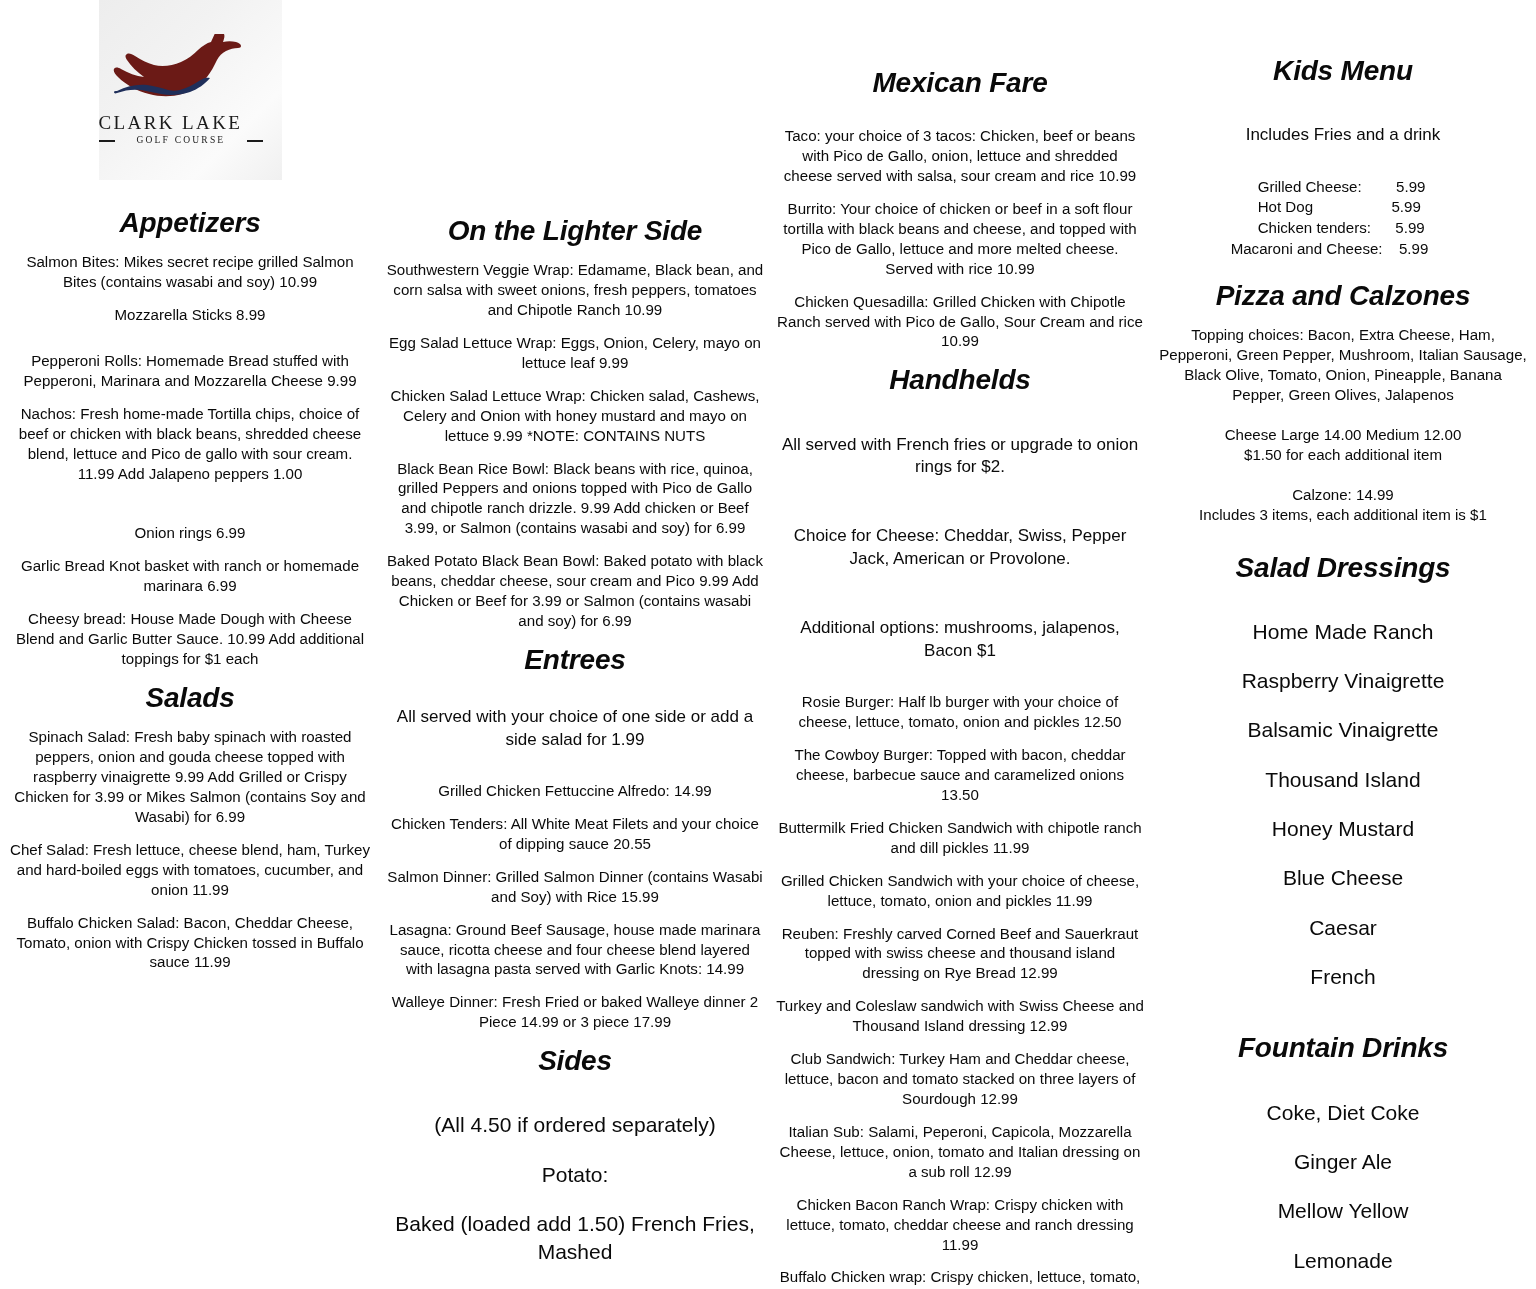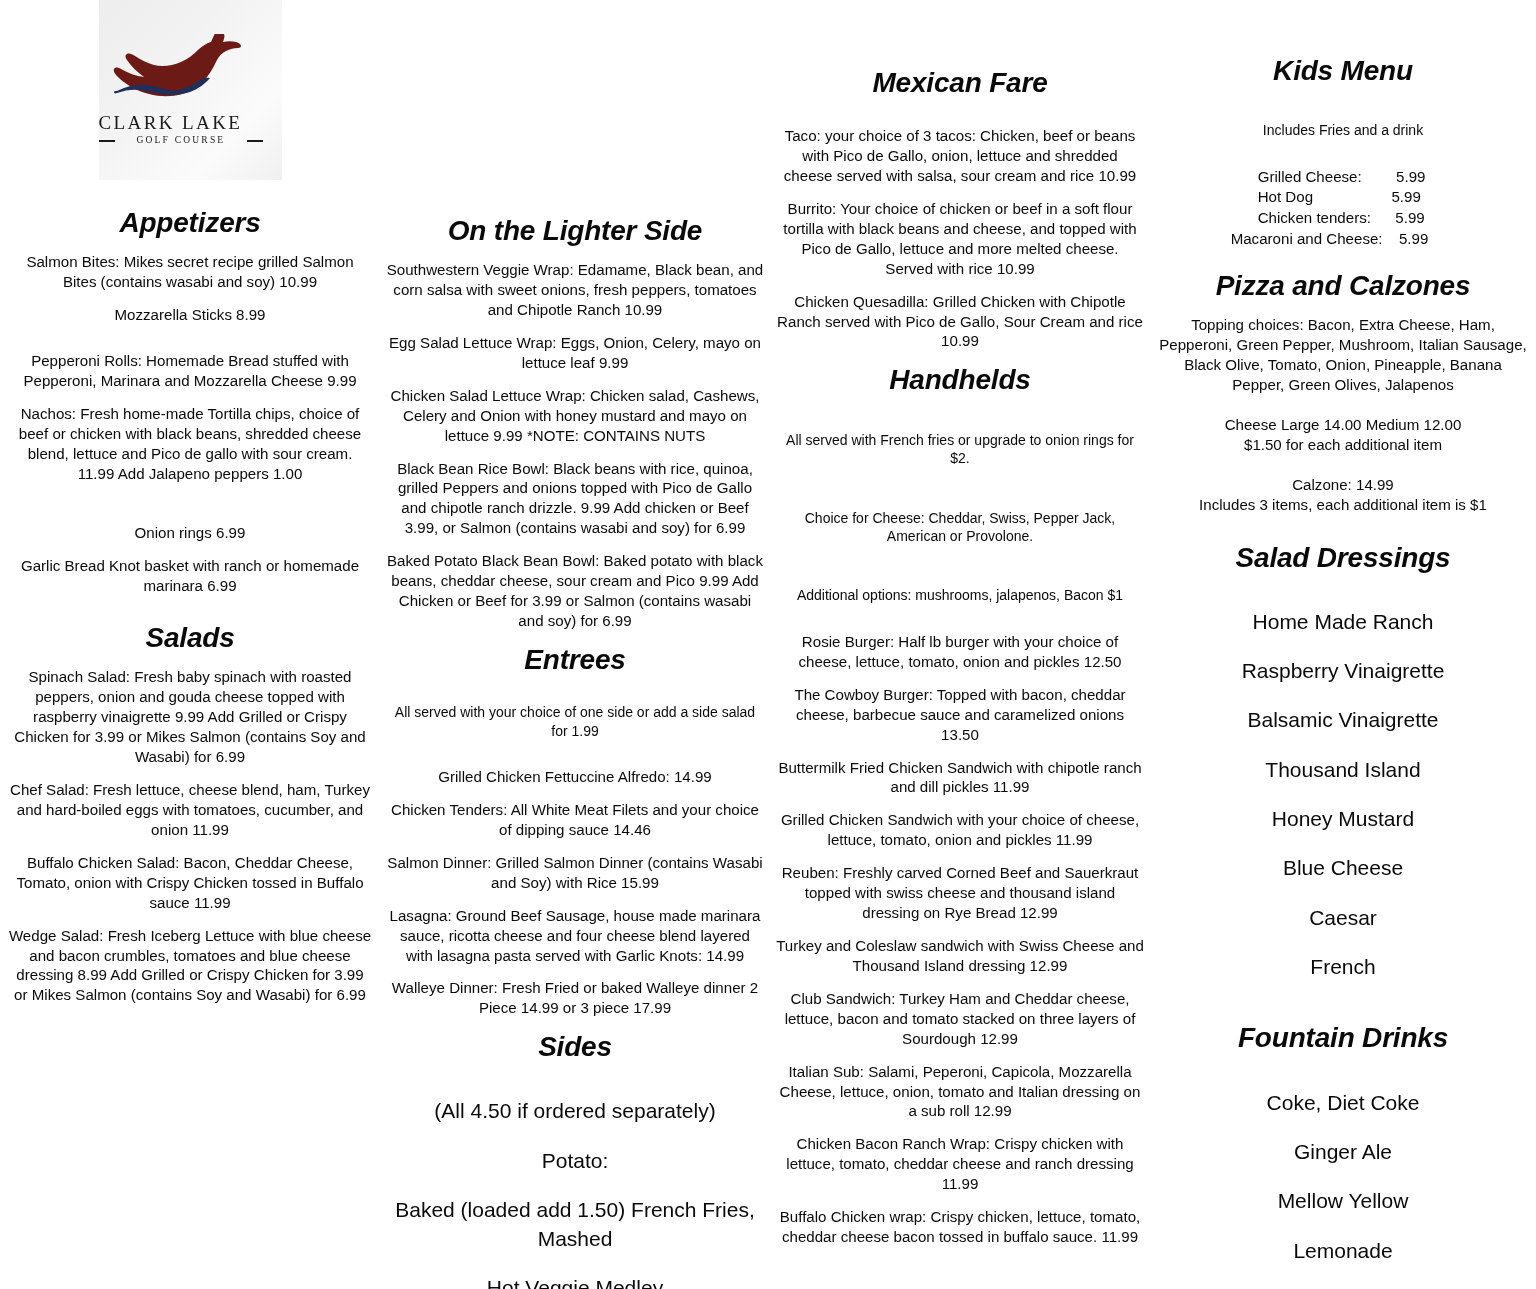--- a/index.html
+++ b/index.html
@@ -84,21 +84,21 @@
     line-height: 1.32;
     margin: 0 0 0 0;
     padding: 0;
   }
   .gap-sm { height: 13px; }
   .gap-md { height: 20px; }
   .gap-lg { height: 27px; }
   .gap-xl { height: 36px; }
 
   .intro {
-    font-size: 14px;
+    font-size: 17px;
     line-height: 1.32;
   }
   .plain-list {
     font-size: 21px;
     line-height: 1.35;
   }
   .kids-row {
     font-size: 15.1px;
     line-height: 1.38;
   }
@@ -141,31 +141,31 @@
     <div class="gap-sm"></div>
     <p class="item">Pepperoni Rolls: Homemade Bread stuffed with Pepperoni, Marinara and Mozzarella Cheese 9.99</p>
     <div class="gap-sm"></div>
     <p class="item">Nachos: Fresh home-made Tortilla chips, choice of beef or chicken with black beans, shredded cheese blend, lettuce and Pico de gallo with sour cream.  11.99 Add Jalapeno peppers 1.00</p>
     <div class="gap-md"></div>
     <div class="gap-md"></div>
     <p class="item">Onion rings 6.99</p>
     <div class="gap-sm"></div>
     <p class="item">Garlic Bread Knot basket with ranch or homemade marinara 6.99</p>
     <div class="gap-sm"></div>
+    <p class="item">Cheesy bread: House Made Dough with Cheese Blend and Garlic Butter Sauce. 10.99 Add additional toppings for $1 each</p>
 
     <div class="gap-sm"></div>
     <h2 class="section-title">Salads</h2>
     <div class="gap-sm"></div>
     <p class="item">Spinach Salad: Fresh baby spinach with roasted peppers, onion and gouda cheese topped with raspberry vinaigrette 9.99 Add Grilled or Crispy Chicken for 3.99 or Mikes Salmon (contains Soy and Wasabi) for 6.99</p>
     <div class="gap-sm"></div>
     <p class="item">Chef Salad: Fresh lettuce, cheese blend, ham, Turkey and hard-boiled eggs with tomatoes, cucumber, and onion 11.99</p>
     <div class="gap-sm"></div>
     <p class="item">Buffalo Chicken Salad:  Bacon, Cheddar Cheese, Tomato, onion with Crispy Chicken tossed in Buffalo sauce 11.99</p>
     <div class="gap-sm"></div>
-    <p class="item">Wedge Salad:  Fresh Iceberg Lettuce with blue cheese and bacon crumbles, tomatoes and blue cheese dressing 8.99 Add Grilled or Crispy Chicken for 3.99 or Mikes Salmon (contains Soy and Wasabi) for 6.99</p>
   </div>
 
   <div class="col col-2">
     <div style="height:215px"></div>
     <h2 class="section-title">On the Lighter Side</h2>
     <div class="gap-sm"></div>
     <p class="item">Southwestern Veggie Wrap:  Edamame, Black bean, and corn salsa with sweet onions, fresh peppers, tomatoes and Chipotle Ranch 10.99</p>
     <div class="gap-sm"></div>
     <p class="item">Egg Salad Lettuce Wrap:   Eggs, Onion, Celery, mayo on lettuce leaf 9.99</p>
     <div class="gap-sm"></div>
@@ -175,21 +175,21 @@
     <div class="gap-sm"></div>
     <p class="item">Baked Potato Black Bean Bowl: Baked potato with black beans, cheddar cheese, sour cream and Pico 9.99 Add Chicken or Beef for 3.99 or Salmon (contains wasabi and soy)  for 6.99</p>
 
     <div class="gap-sm"></div>
     <h2 class="section-title">Entrees</h2>
     <div class="gap-sm"></div>
     <p class="intro">All served with your choice of one side or add a side salad for 1.99</p>
     <div class="gap-sm"></div>
     <p class="item">Grilled Chicken Fettuccine Alfredo:   14.99</p>
     <div class="gap-sm"></div>
-    <p class="item">Chicken Tenders:  All White Meat Filets and your choice of dipping sauce 14.46</p>
+    <p class="item">Chicken Tenders:  All White Meat Filets and your choice of dipping sauce 20.55</p>
     <div class="gap-sm"></div>
     <p class="item">Salmon Dinner:  Grilled Salmon Dinner (contains Wasabi and Soy) with Rice 15.99</p>
     <div class="gap-sm"></div>
     <p class="item">Lasagna:  Ground Beef Sausage, house made marinara sauce, ricotta cheese and four cheese blend layered with lasagna pasta served with Garlic Knots:  14.99</p>
     <div class="gap-sm"></div>
     <p class="item">Walleye Dinner:  Fresh Fried or baked Walleye dinner 2 Piece 14.99 or 3 piece 17.99</p>
 
     <div class="gap-sm"></div>
     <h2 class="section-title">Sides</h2>
     <div class="gap-sm"></div>

